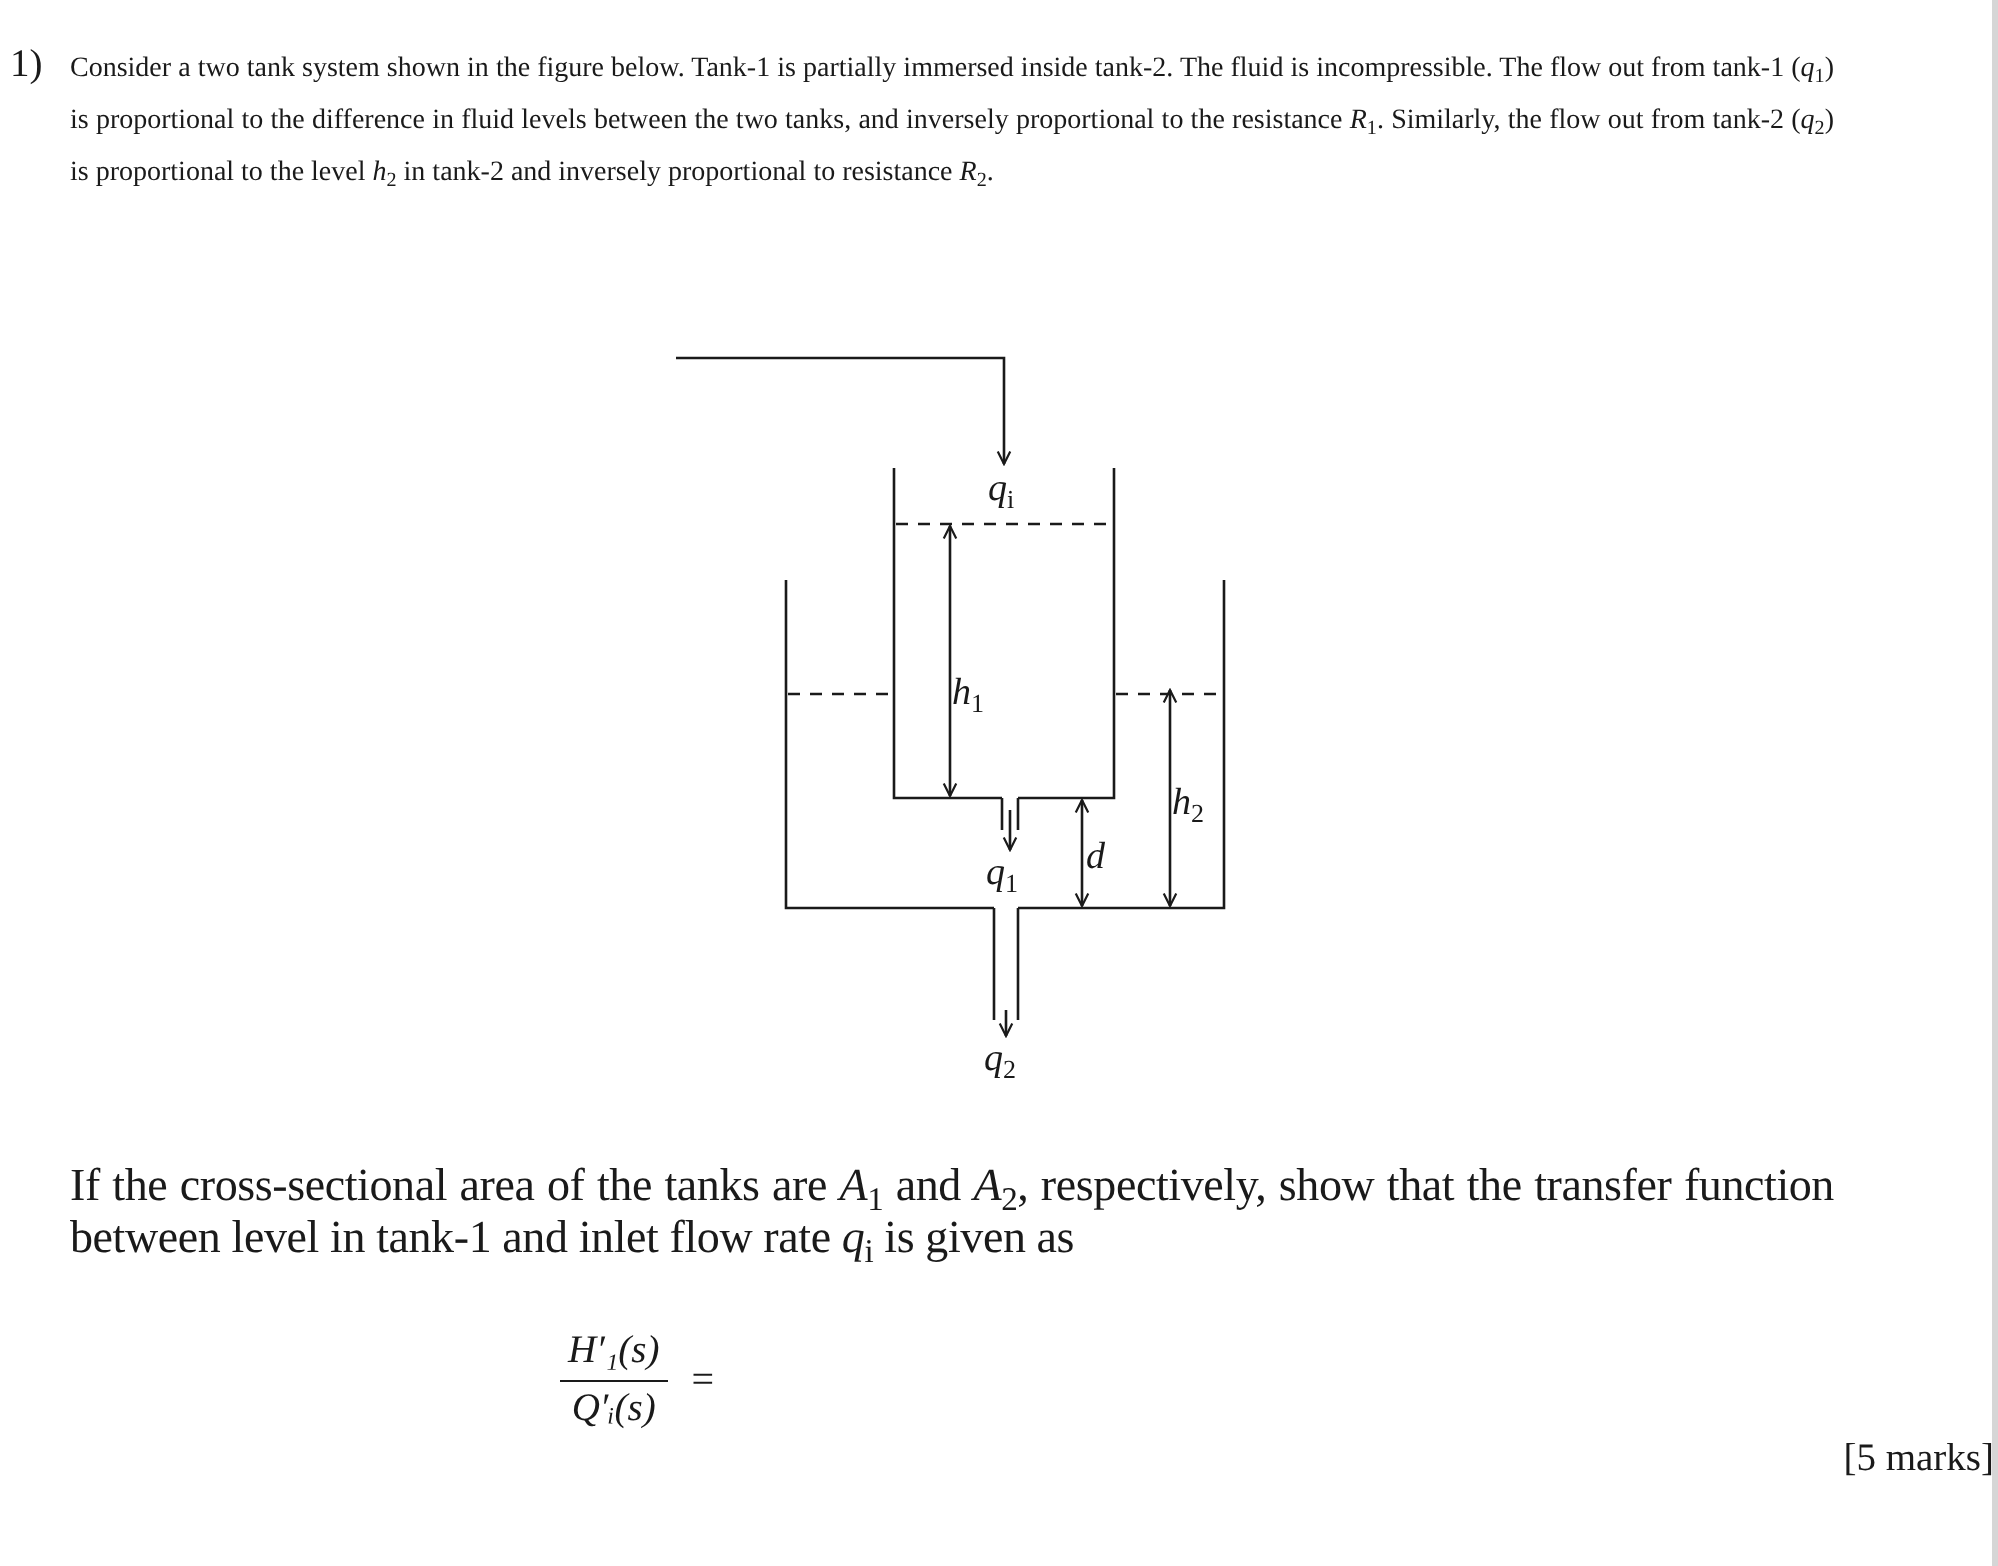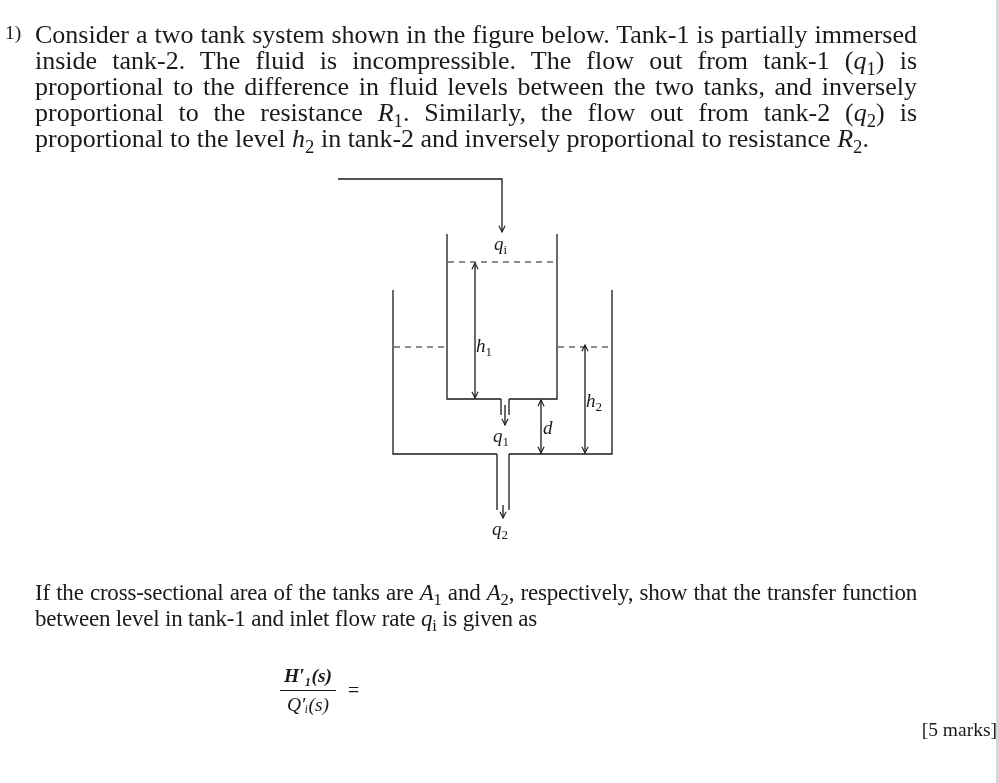--- a/index.html
+++ b/index.html
@@ -4,37 +4,37 @@
 <style>
   html, body { margin: 0; padding: 0; }
   body {
     width: 999px; height: 783px; background: #ffffff; position: relative; overflow: hidden;
     font-family: "DejaVu Serif", "Liberation Serif", serif; color: #1a1a1a;
   }
   .right-strip { position: absolute; top: 0; right: 0; width: 3px; height: 783px; background: #d6d6d6; }
   .para {
     position: absolute; left: 35px; width: 882px;
     font-family: "Liberation Serif", "DejaVu Serif", serif;
-    font-size: 26px; line-height: 26px; text-align: justify;
+    font-size: 14px; line-height: 26px; text-align: justify;
   }
   .qnum { position: absolute; left: 5px; top: 22px; font-family: "Liberation Serif", serif; font-size: 19.5px; }
   .p1 { top: 22px; }
   .p2 { top: 580px; font-size: 23px; letter-spacing: -0.2px; }
   i, .m { font-style: italic; }
   sub { font-size: 0.72em; vertical-align: -0.3em; line-height: 0; font-style: normal; }
   .diagram { position: absolute; left: 0; top: 0; }
   .diagram text { font-family: "Liberation Serif", "DejaVu Serif", serif; font-style: italic; font-size: 19px; fill: #1a1a1a; }
   .diagram .sub { font-style: normal; font-size: 13px; }
   .equation {
     position: absolute; top: 660px; left: 280px; height: 60px;
     font-family: "Liberation Serif", "DejaVu Serif", serif; font-size: 19.5px;
     display: flex; align-items: center;
   }
   .frac { display: inline-flex; flex-direction: column; align-items: center; }
-  .frac .num { padding: 0 4px 3px 4px; border-bottom: 1.3px solid #1a1a1a; white-space: nowrap; font-weight: bold; }
+  .frac .num { padding: 0 4px 3px 4px; border-bottom: 1.3px solid #1a1a1a; white-space: nowrap; }
   .frac .den { padding: 3px 4px 0 4px; white-space: nowrap; }
   .eq-sign { margin: 0 12px; font-size: 20px; }
   .marks {
     position: absolute; top: 719px; right: 2px;
     font-family: "Liberation Serif", "DejaVu Serif", serif; font-size: 19.5px;
   }
 </style>
 </head>
 <body>
 

